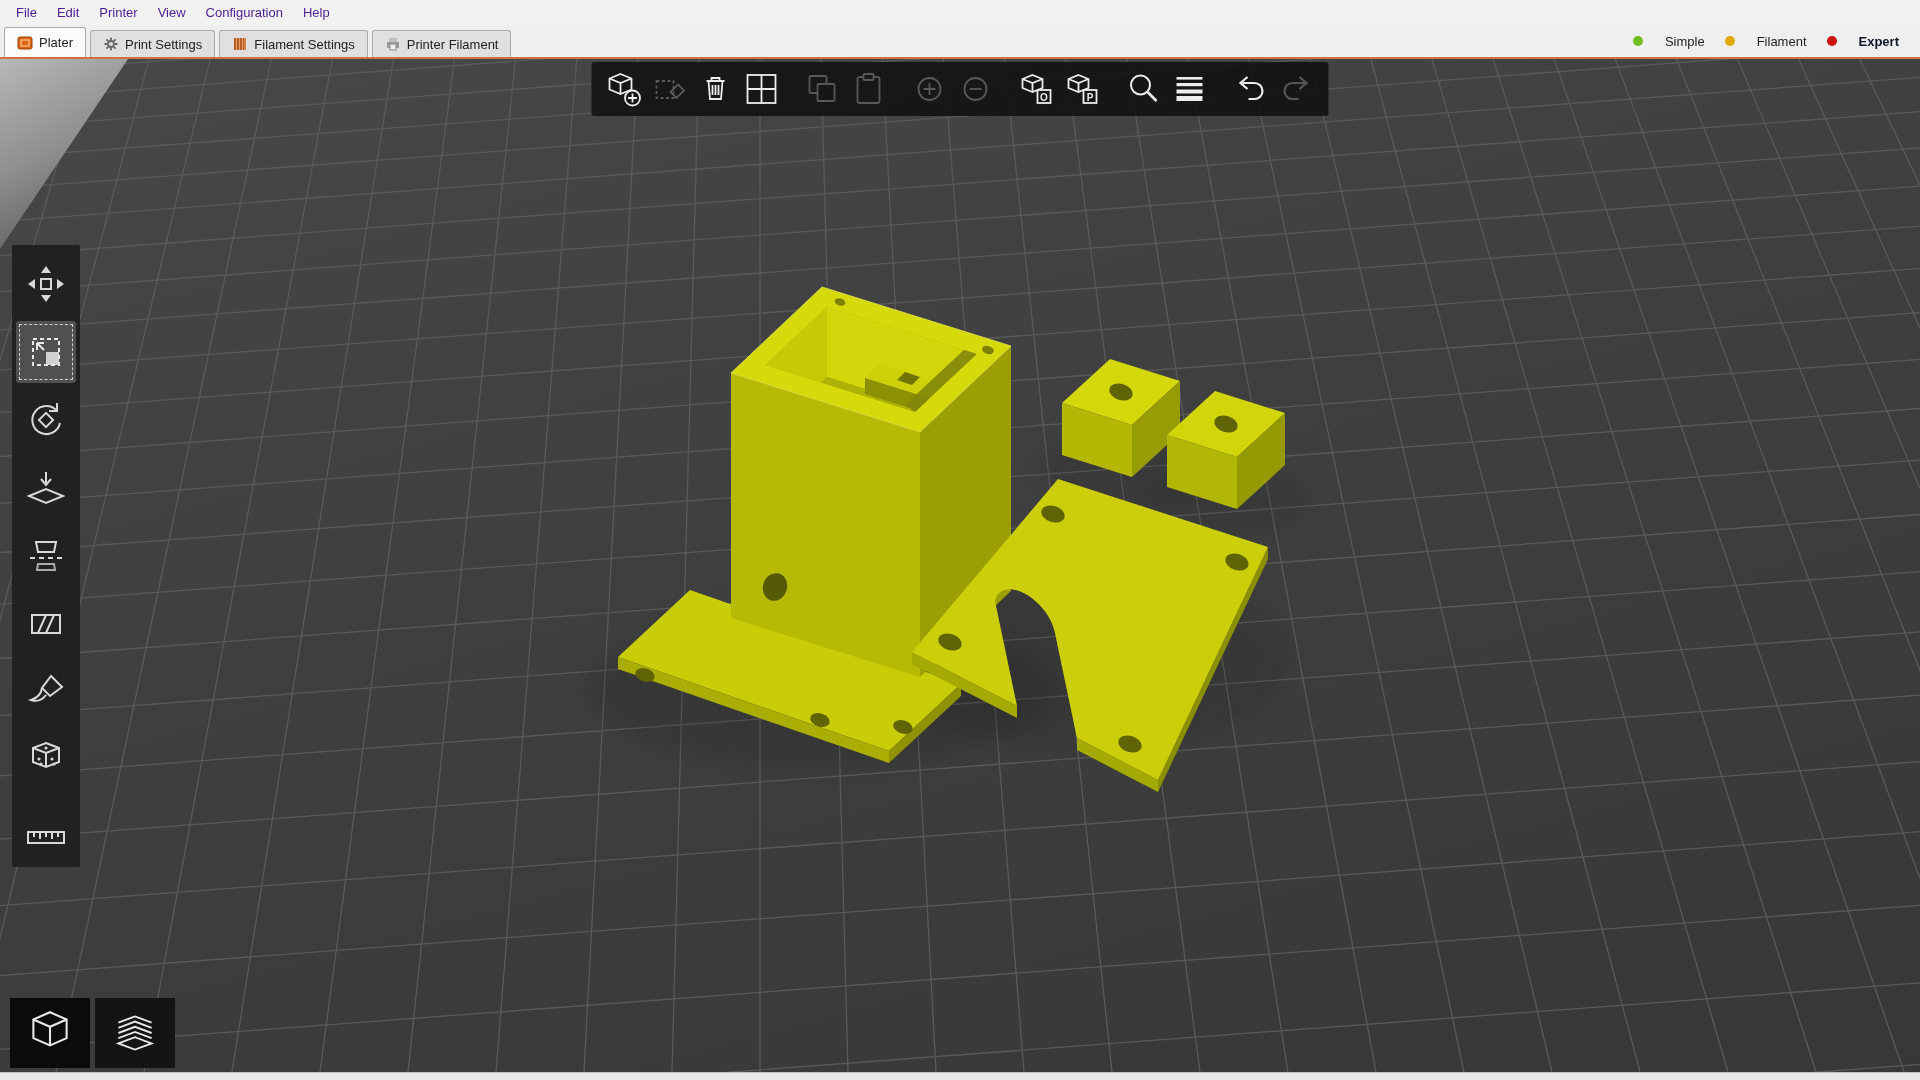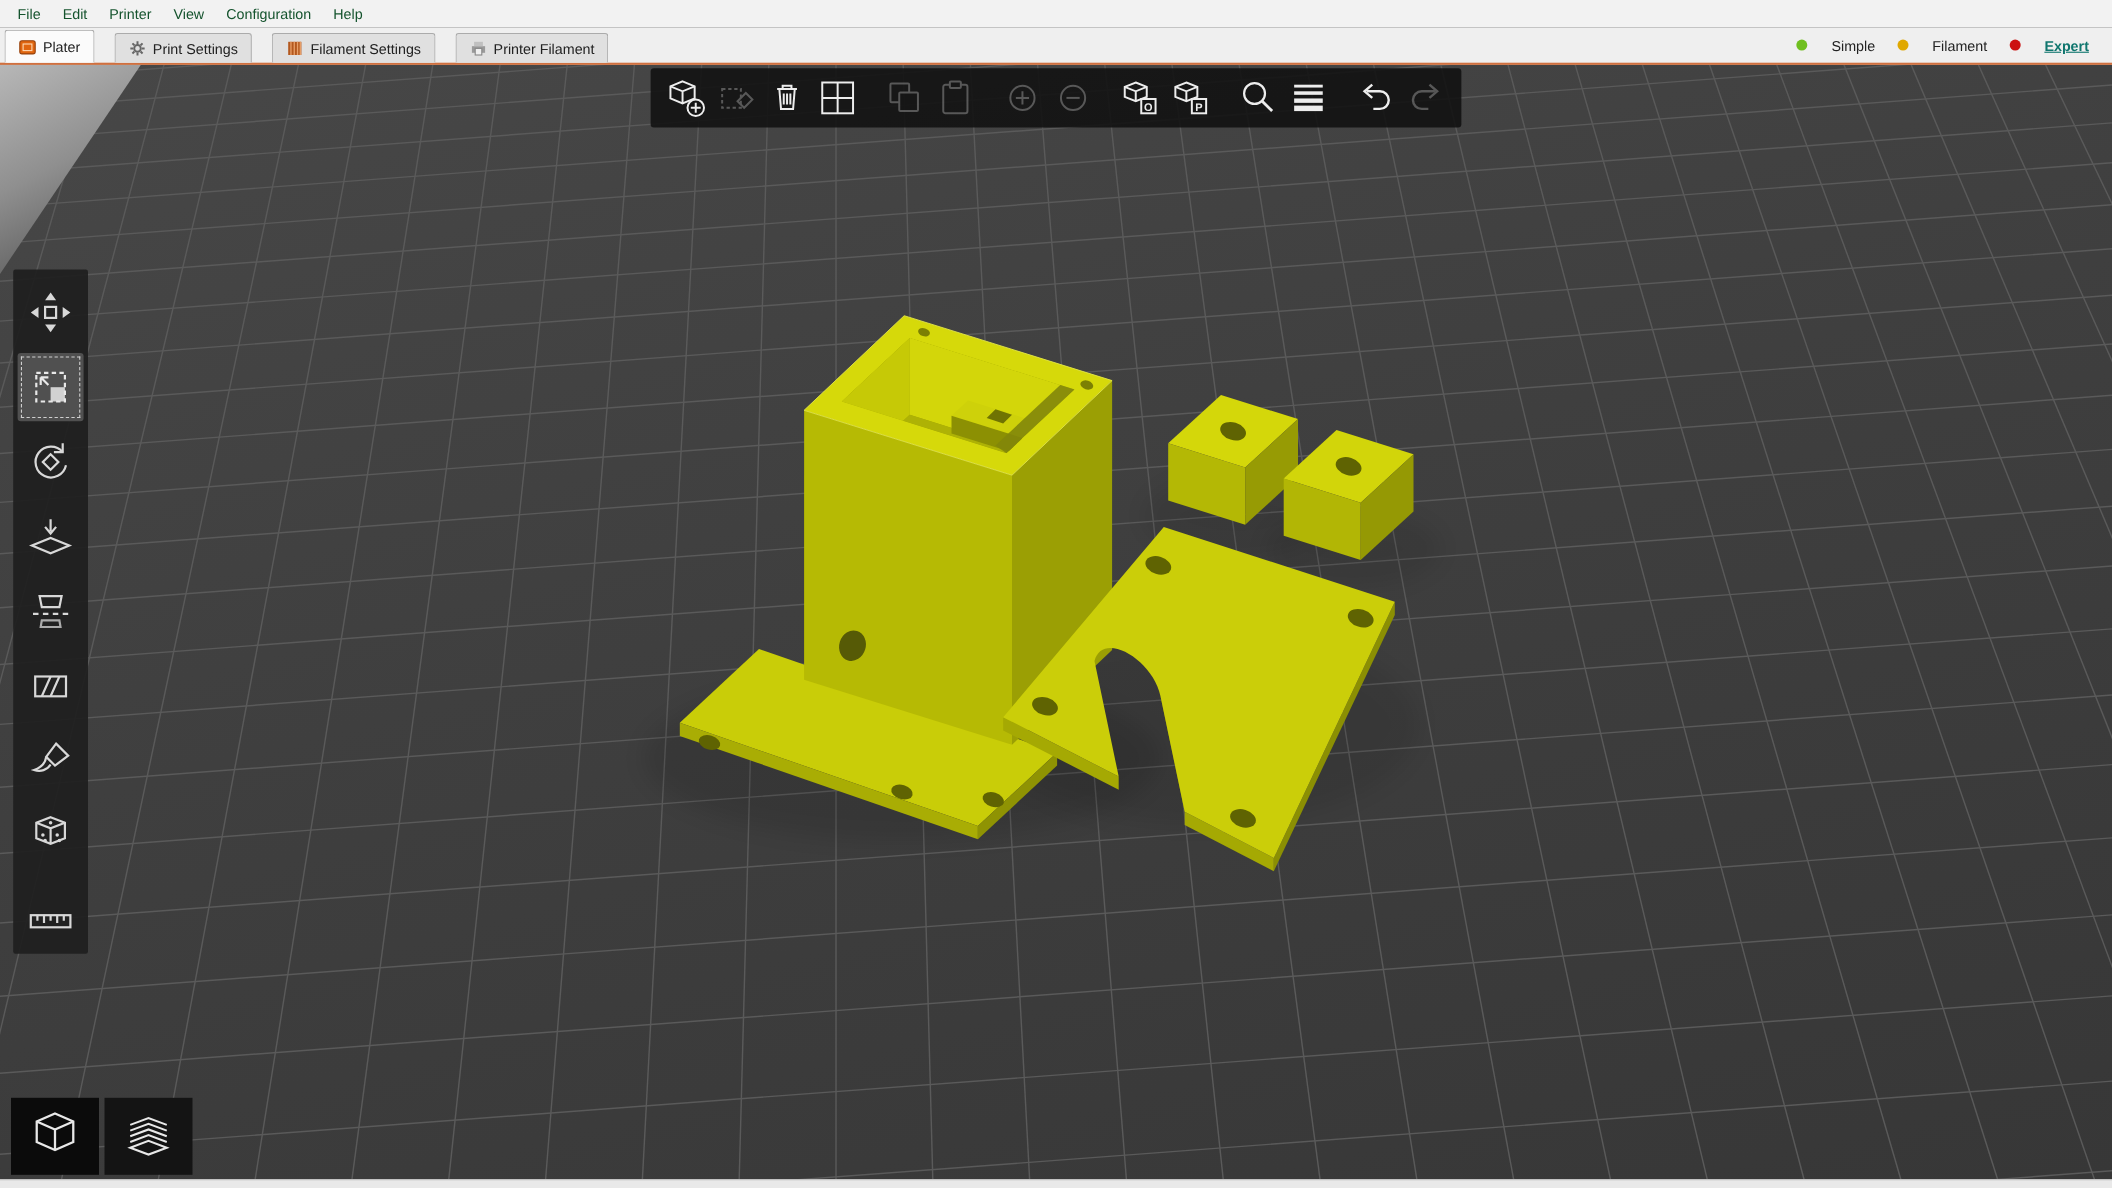--- a/index.html
+++ b/index.html
@@ -1,35 +1,35 @@
 <!DOCTYPE html>
 <html><head>
 <meta charset="utf-8">
 <style>
   html,body{margin:0;padding:0;width:1920px;height:1080px;overflow:hidden;
     font-family:"Liberation Sans", sans-serif; background:#3f3f3f;}
   *{box-sizing:border-box;}
 
   
   .menubar{position:absolute;top:0;left:0;right:0;height:25px;background:#f2f2f2;
-    display:flex;align-items:center;padding-left:6px;font-size:13px;color:#14532d;z-index:10;}
+    display:flex;align-items:center;padding-left:6px;font-size:13px;color:#4c1d95;z-index:10;}
   .menu-item{padding:0 10px;height:100%;display:flex;align-items:center;cursor:default;}
 
   
   .tabbar{position:absolute;top:25px;left:0;right:0;height:34px;background:#efefef;
     display:flex;align-items:flex-end;padding-left:4px;z-index:10;border-bottom:2px solid #cf7040;}
   .tab{display:flex;align-items:center;gap:6px;font-size:13px;height:27px;padding:0 12px;
     background:#e0e0e0;border:1px solid #ababab;border-bottom:none;border-radius:3px 3px 0 0;
-    margin-right:18px;color:#222;}
+    margin-right:4px;color:#222;}
   .tab.active{background:#fbfbfb;height:30px;}
   .tab svg{width:16px;height:16px;}
   .modes{margin-left:auto;display:flex;align-items:center;gap:2px;padding-right:12px;height:100%;}
   .mode{display:flex;align-items:center;gap:22px;font-size:13px;padding:0 9px;color:#222;}
   .mode .dot{width:10px;height:10px;border-radius:50%;background:#999;}
-  .mode.active .mlabel{font-weight:bold;color:#0f766e;text-decoration:underline;}
+  .mode.active .mlabel{font-weight:bold;color:#0f172a;}
 
   
   .viewport{position:absolute;top:59px;left:0;right:0;bottom:8px;overflow:hidden;
     background:linear-gradient(165deg,#474747 0%,#3f3f3f 45%,#373737 100%);}
   .viewport svg.scene{position:absolute;left:0;top:0;width:100%;height:100%;display:block;}
 
   
   .main-toolbar{position:absolute;top:3px;left:50%;transform:translateX(-50%);height:54px;
     display:flex;align-items:center;gap:2px;background:rgba(16,16,16,0.87);
     padding:0 10px;border-radius:3px;z-index:6;}

